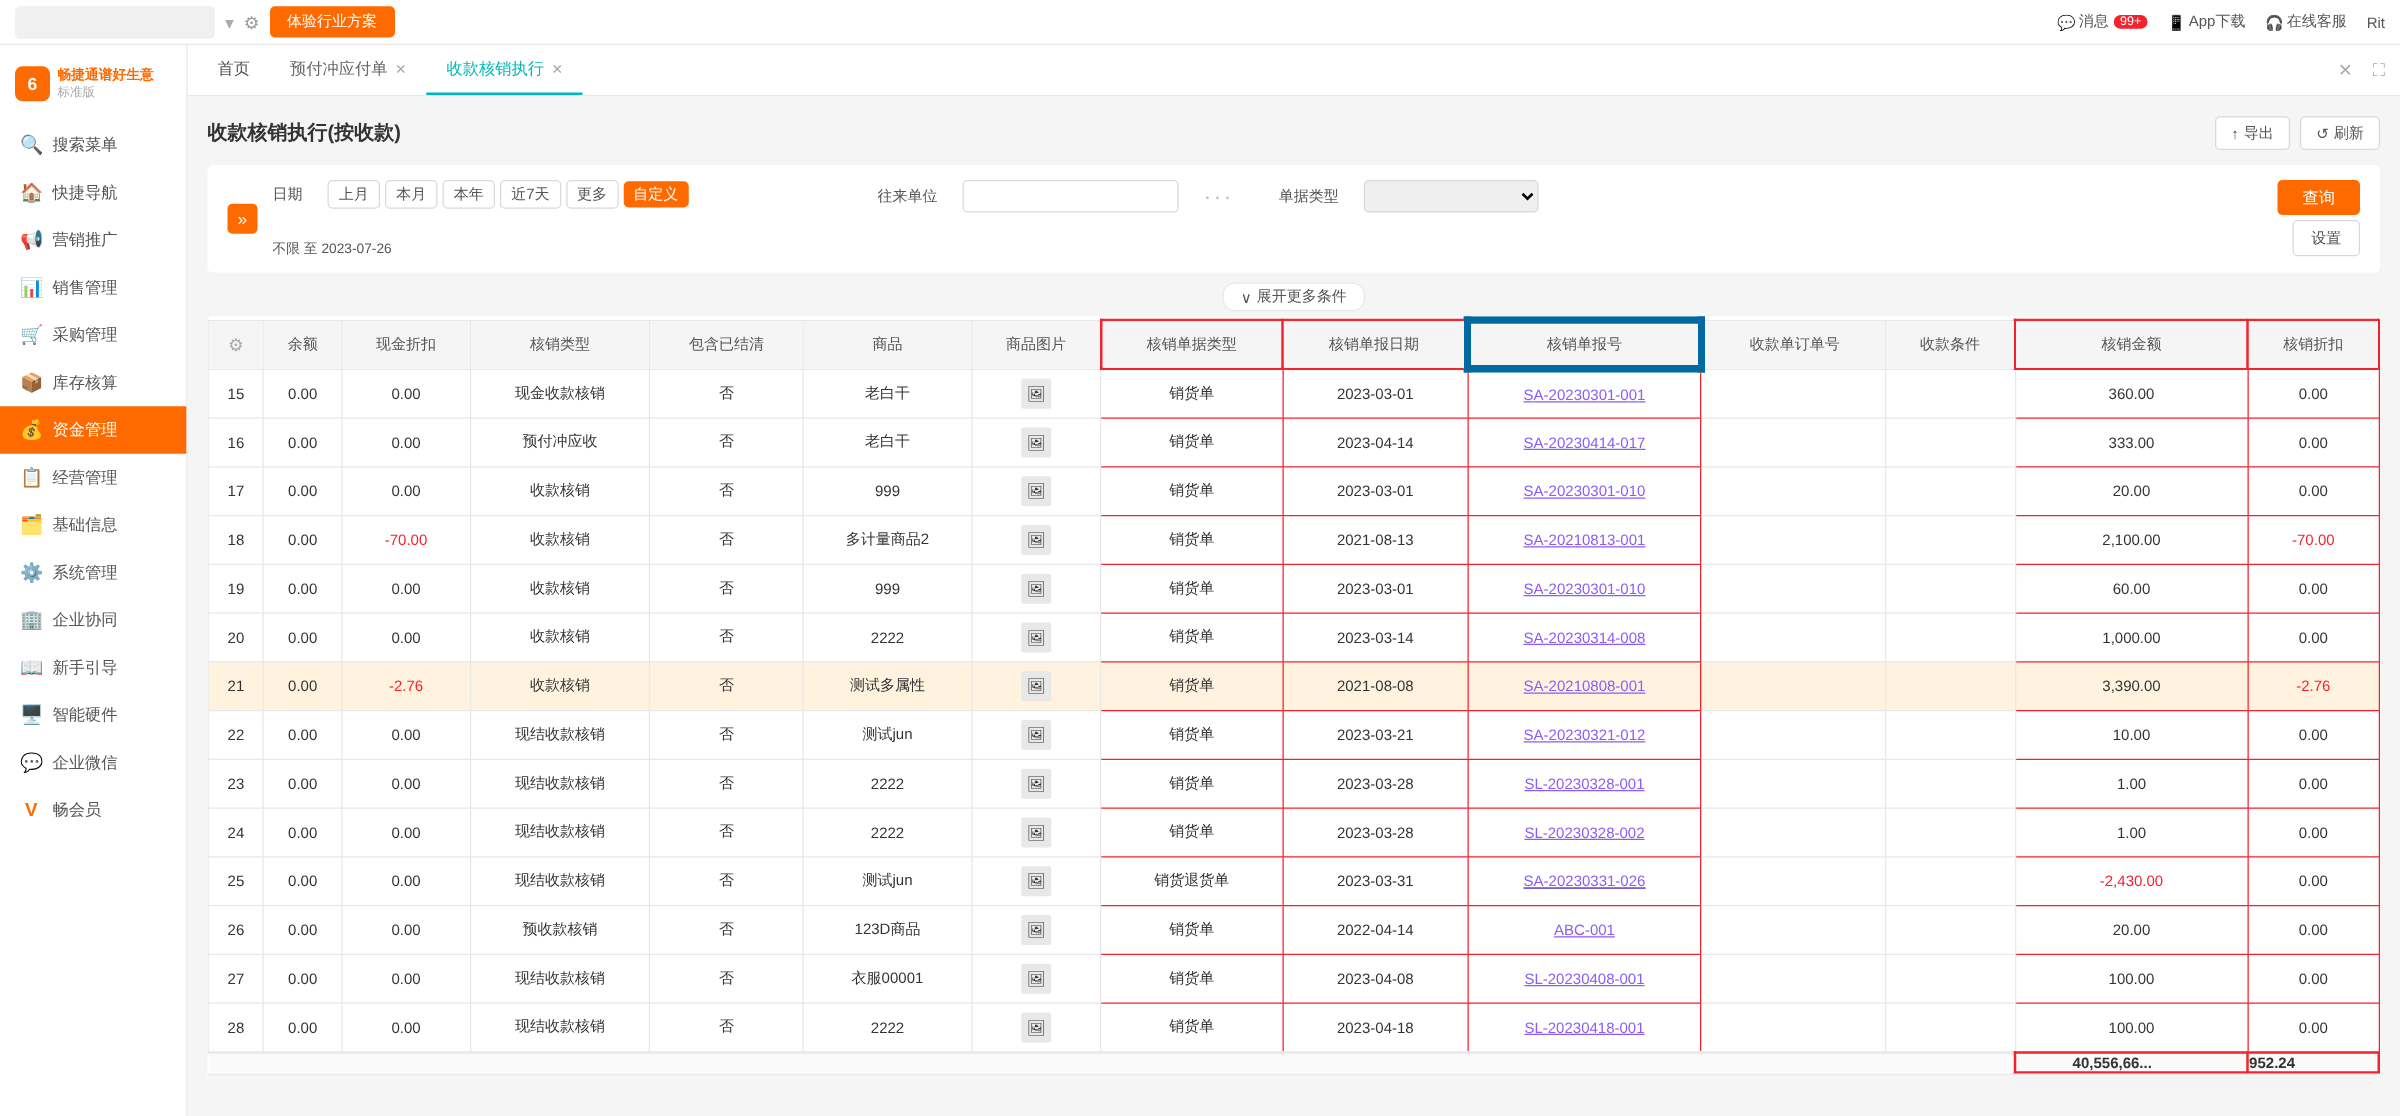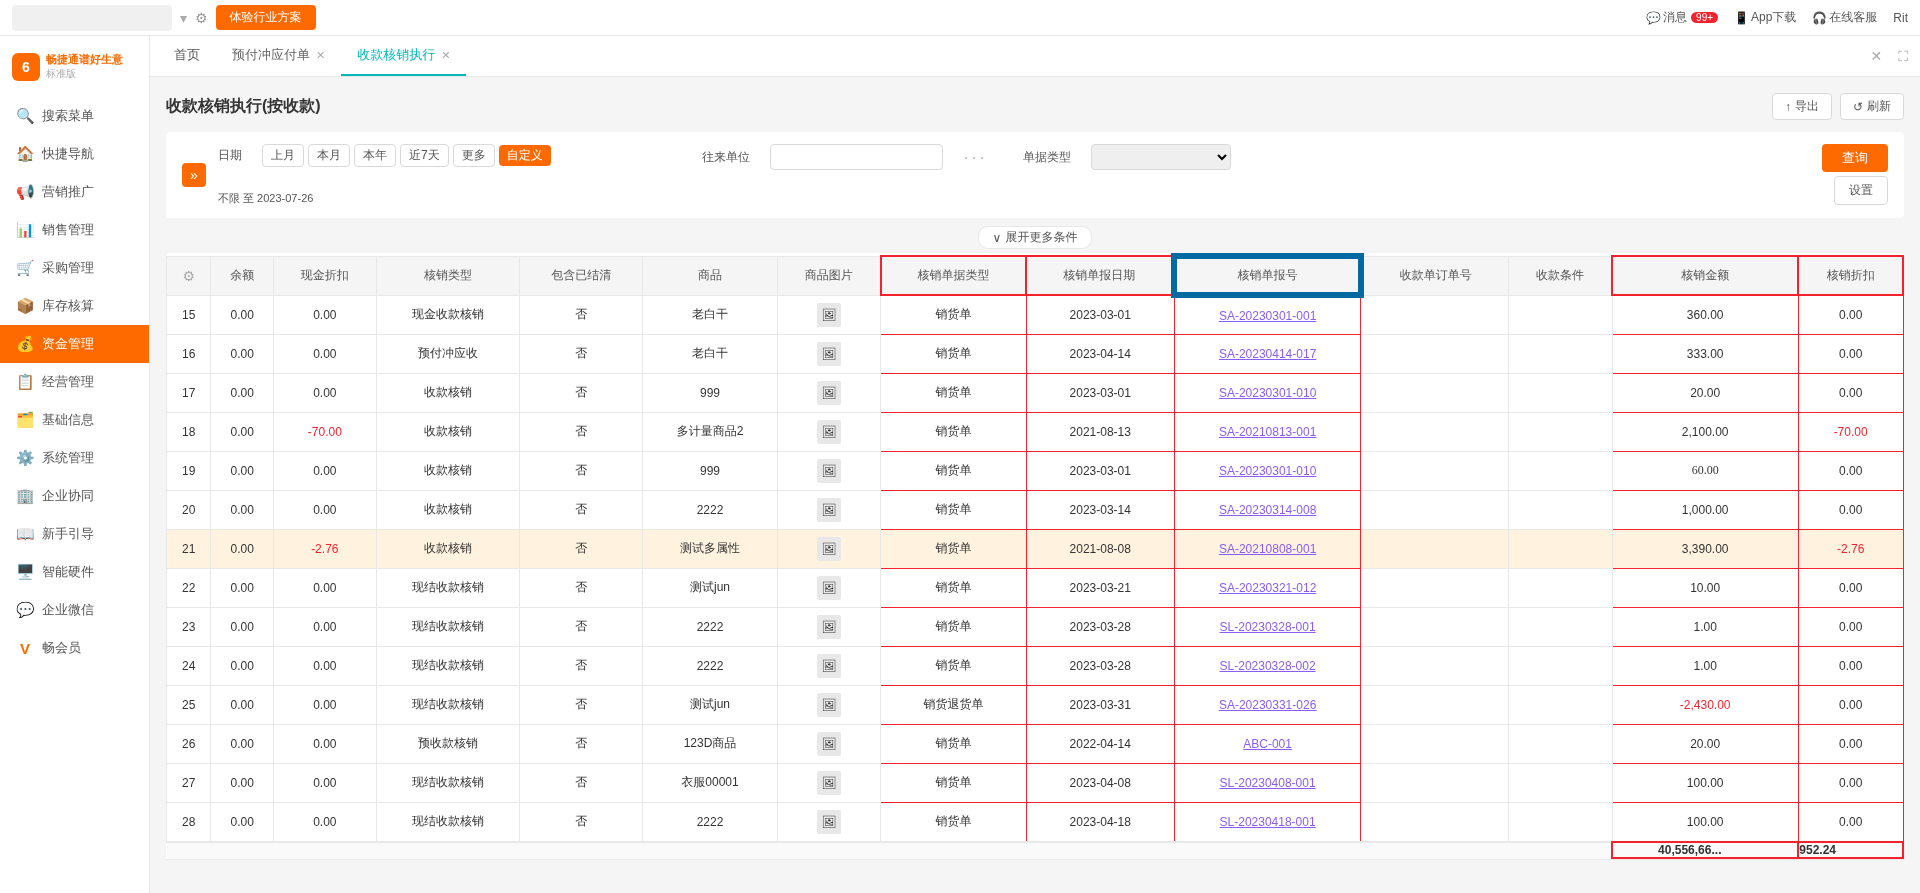--- a/index.html
+++ b/index.html
@@ -405,21 +405,21 @@
                 <td><span>否</span></td>
                 <td><span>999</span></td>
                 <td>
                   <div style="width:24px;height:24px;background:#e8e8e8;border-radius:2px;margin:auto;display:flex;align-items:center;justify-content:center;font-size:12px;">🖼</div>
                 </td>
                 <td style="border: 1px solid rgb(245, 34, 45);"><span>销货单</span></td>
                 <td style="border: 1px solid rgb(245, 34, 45);"><span>2023-03-01</span></td>
                 <td style="border: 1px solid rgb(245, 34, 45);"><span class="text-blue">SA-20230301-010</span></td>
                 <td><span></span></td>
                 <td><span></span></td>
-                <td style="border: 1px solid rgb(245, 34, 45); font-family: Liberation Serif, serif;"><span>60.00</span></td>
+                <td style="border: 1px solid rgb(245, 34, 45);"><span>60.00</span></td>
                 <td style="border: 1px solid rgb(245, 34, 45);"><span>0.00</span></td>
               </tr>
               <tr>
                 <td><span>20</span></td>
                 <td><span>0.00</span></td>
                 <td><span>0.00</span></td>
                 <td><span>收款核销</span></td>
                 <td><span>否</span></td>
                 <td><span>2222</span></td>
                 <td>

